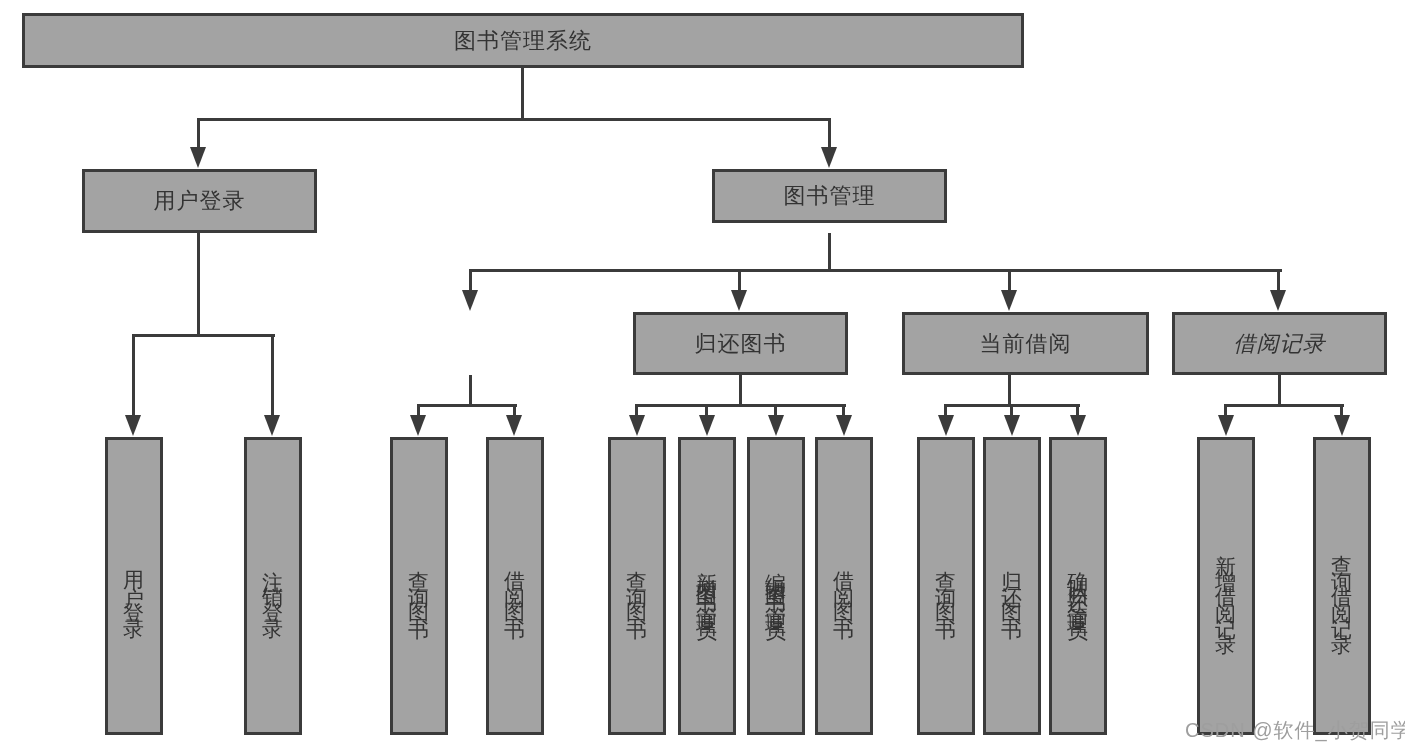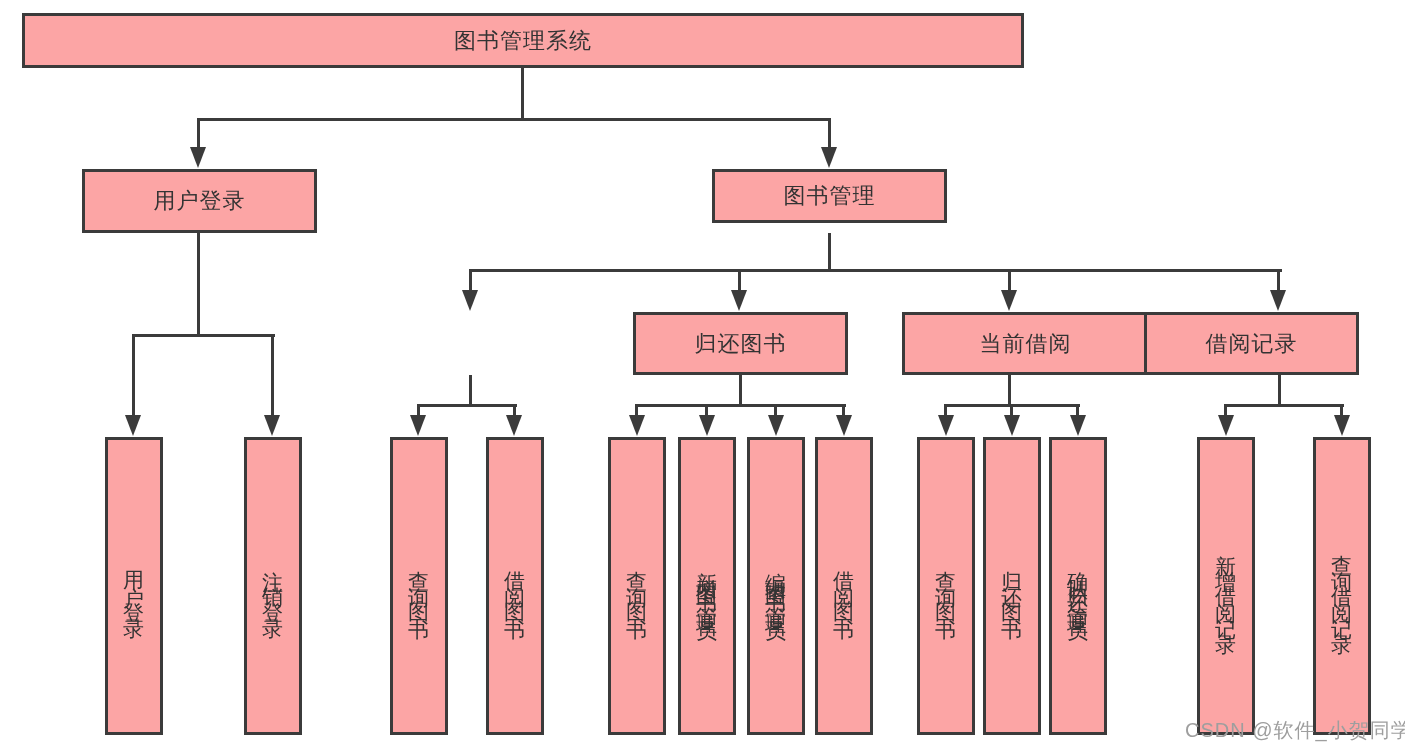--- a/index.html
+++ b/index.html
@@ -8,21 +8,21 @@
     --wm:#9e9e9e;
     --bg:#ffffff;
   }
   html,body{margin:0;padding:0;}
   body{background:#fff;font-family:"Liberation Sans","DejaVu Sans",sans-serif;}
   .stage{
     position:relative;width:1405px;height:747px;background:var(--bg);
     overflow:hidden;
   }
   .box{
-    position:absolute;box-sizing:border-box;background:#fca5a5;
+    position:absolute;box-sizing:border-box;background:#a3a3a3;
     border:3px solid var(--line);
     display:flex;align-items:center;justify-content:center;
   }
   .h-label{
     font-size:22px;color:var(--text);letter-spacing:1px;white-space:nowrap;
   }
   .v-label{
     writing-mode:vertical-rl;text-orientation:mixed;
     font-size:21px;color:var(--text);line-height:1;white-space:nowrap;
   }
@@ -77,21 +77,21 @@
   <div class="ar" style="left:1001px;top:290px;"></div>
   <div class="ln" style="left:1277px;top:272px;width:3px;height:19px;"></div>
   <div class="ar" style="left:1270px;top:290px;"></div>
 
   <div class="box" style="left:633px;top:312px;width:215px;height:63px;">
     <span class="h-label">归还图书</span>
   </div>
   <div class="box" style="left:902px;top:312px;width:247px;height:63px;">
     <span class="h-label">当前借阅</span>
   </div>
-  <div class="box" style="left:1144px;top:312px;width:215px;height:63px;">
+  <div class="box" style="left:1172px;top:312px;width:215px;height:63px;font-style:italic;">
     <span class="h-label">借阅记录</span>
   </div>
 
   <div class="ln" style="left:469px;top:375px;width:3px;height:31px;"></div>
   <div class="ln" style="left:417px;top:404px;width:100px;height:3px;"></div>
   <div class="ln" style="left:417px;top:407px;width:3px;height:9px;"></div>
   <div class="ar" style="left:410px;top:415px;"></div>
   <div class="ln" style="left:513px;top:407px;width:3px;height:9px;"></div>
   <div class="ar" style="left:506px;top:415px;"></div>
 

